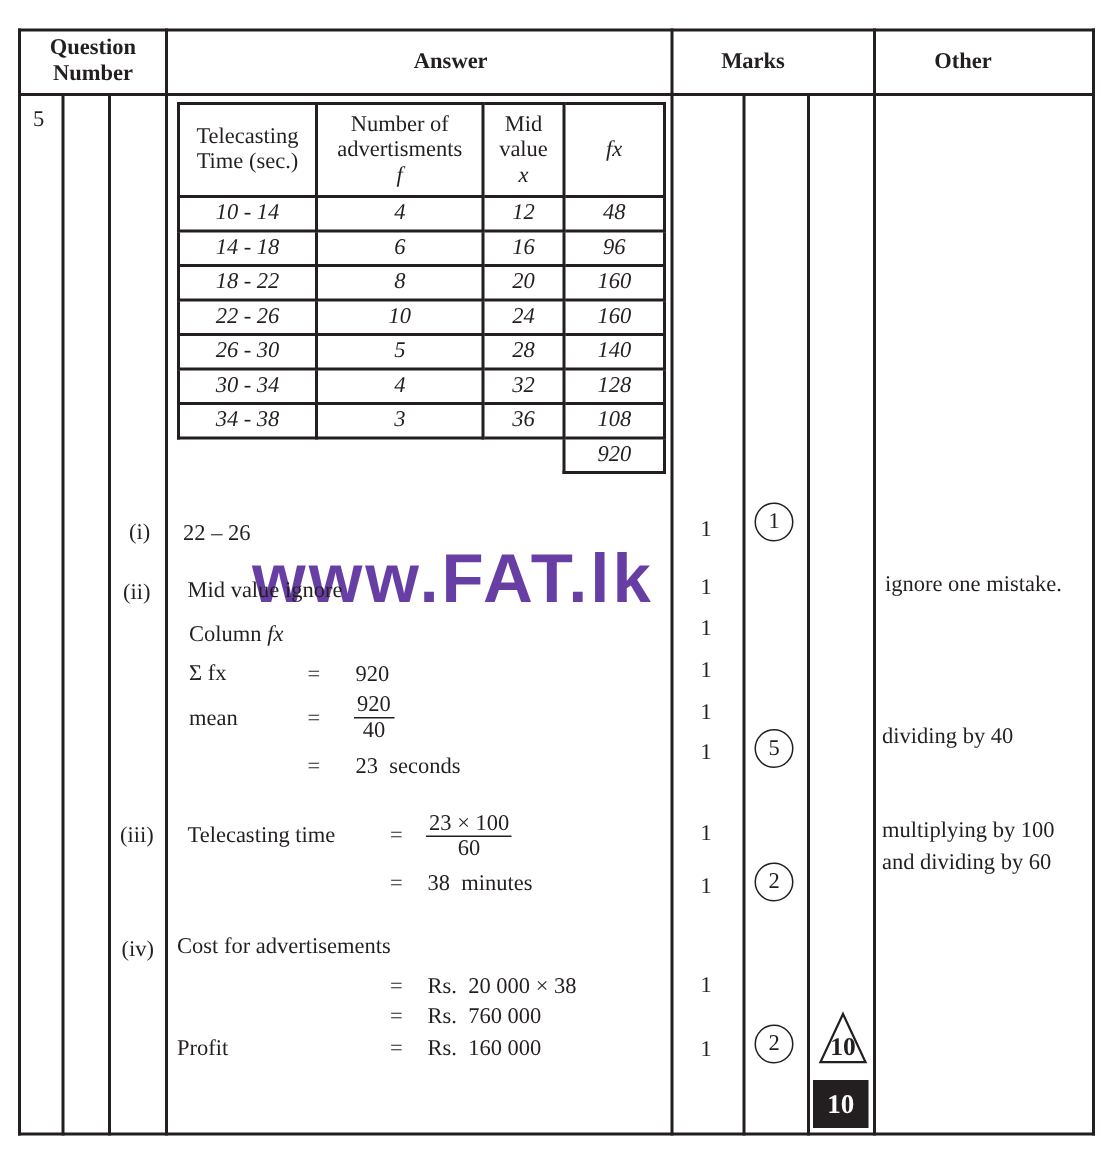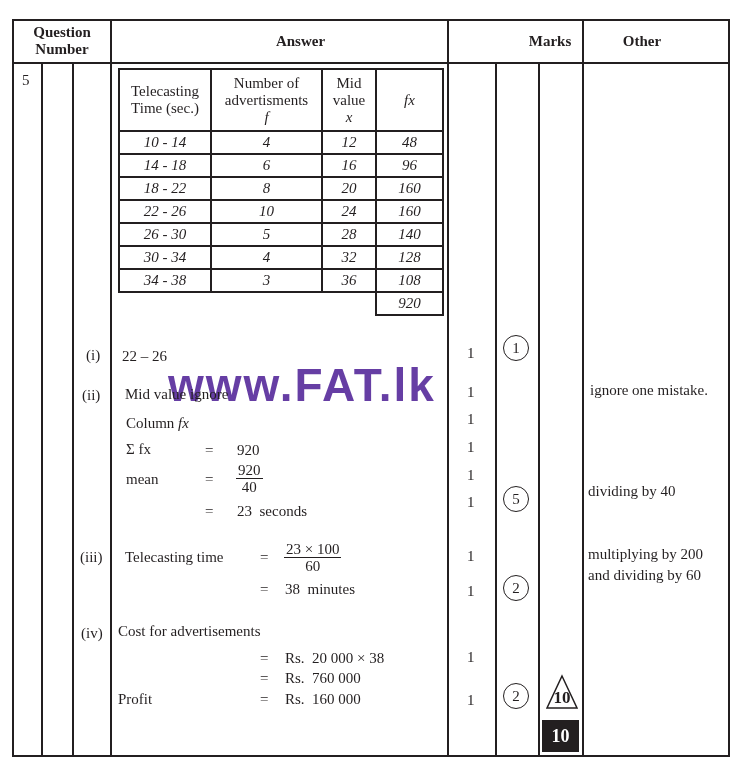--- a/index.html
+++ b/index.html
@@ -47,21 +47,21 @@
 <div class="vline" style="left:495px; top:62px; height:695px;"></div>
 <div class="vline" style="left:538px; top:62px; height:695px;"></div>
 <div class="vline" style="left:582px; top:19px; height:738px;"></div>
 <div class="vline" style="left:728px; top:19px; height:738px;"></div>
 
 <div class="hdr" style="left:14px; top:24px; width:96px;">
   <span>Question</span><br>
   <span>Number</span>
 </div>
 <div class="hdr" style="left:112px; top:33px; width:377px;">Answer</div>
-<div class="hdr" style="left:449px; top:33px; width:106px;padding-left:48px;">Marks</div>
+<div class="hdr" style="left:449px; top:33px; width:106px;">Marks</div>
 <div class="hdr" style="left:584px; top:33px; width:116px;">Other</div>
 
 <div class="t" style="left:22px; top:71px;">5</div>
 
 <table class="ftab">
   <tbody>
       <tr class="h">
     <td style="width:90px;">
       <span>Telecasting</span><br>
       <span>Time (sec.)</span>
@@ -171,21 +171,21 @@
     <span class="num">23 × 100</span>
     <span class="den">60</span>
   </span>
 </div>
 <div class="t" style="left:260px; top:580px;">=</div>
 <div class="t" style="left:285px; top:580px; white-space:pre;">38  minutes</div>
 <div class="t" style="left:467px; top:547px;">1</div>
 <div class="t" style="left:467px; top:582px;">1</div>
 <div class="circ" style="left:503px; top:575px;">2</div>
 <div class="t" style="left:588px; top:544px; line-height:21px;">
-  <span>multiplying by 200</span><br>
+  <span>multiplying by 100</span><br>
   <span>and dividing by 60</span>
 </div>
 
 <div class="t" style="left:81px; top:624px;">(iv)</div>
 <div class="t" style="left:118px; top:622px;">Cost for advertisements</div>
 <div class="t" style="left:260px; top:649px;">=</div>
 <div class="t" style="left:285px; top:649px; white-space:pre;">Rs.  20 000 × 38</div>
 <div class="t" style="left:260px; top:669px;">=</div>
 <div class="t" style="left:285px; top:669px; white-space:pre;">Rs.  760 000</div>
 <div class="t" style="left:118px; top:690px;">Profit</div>

